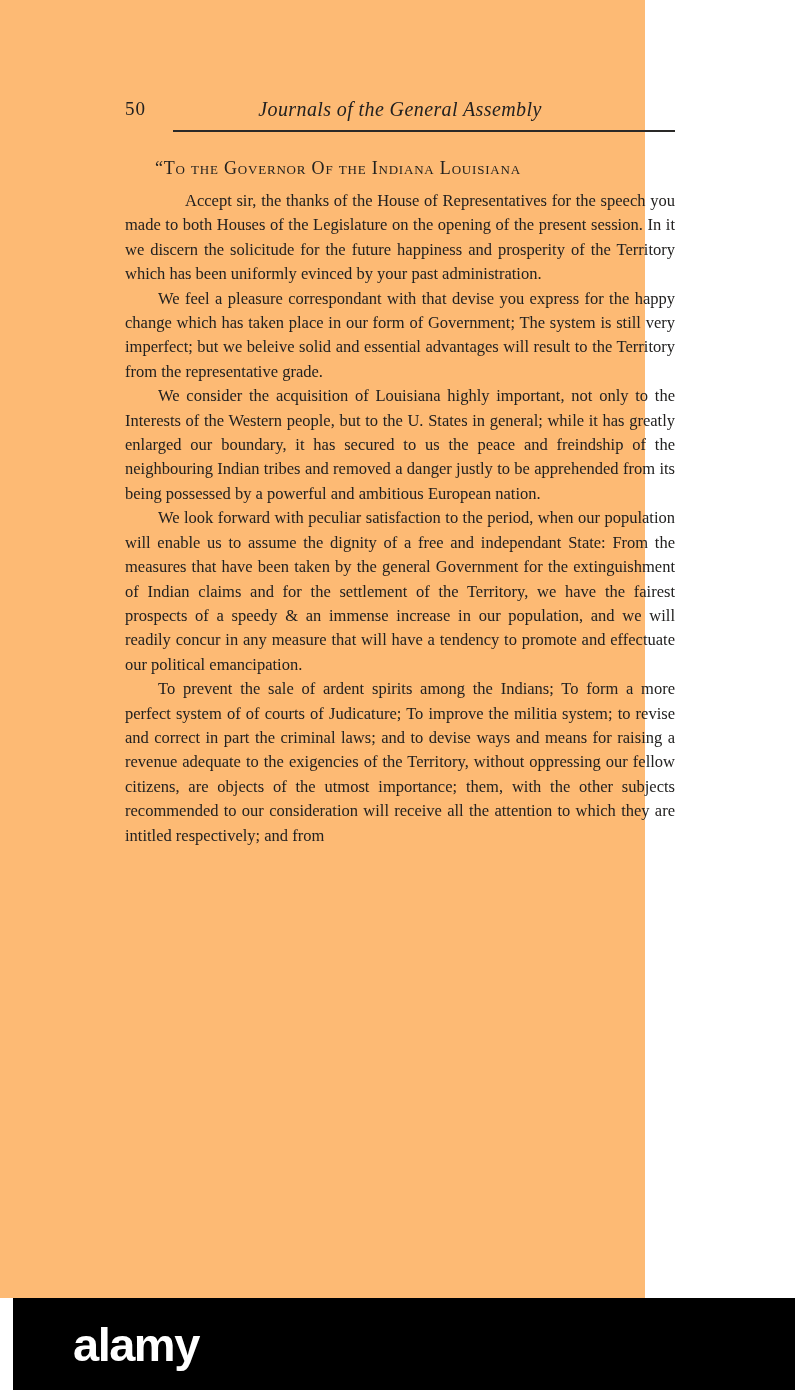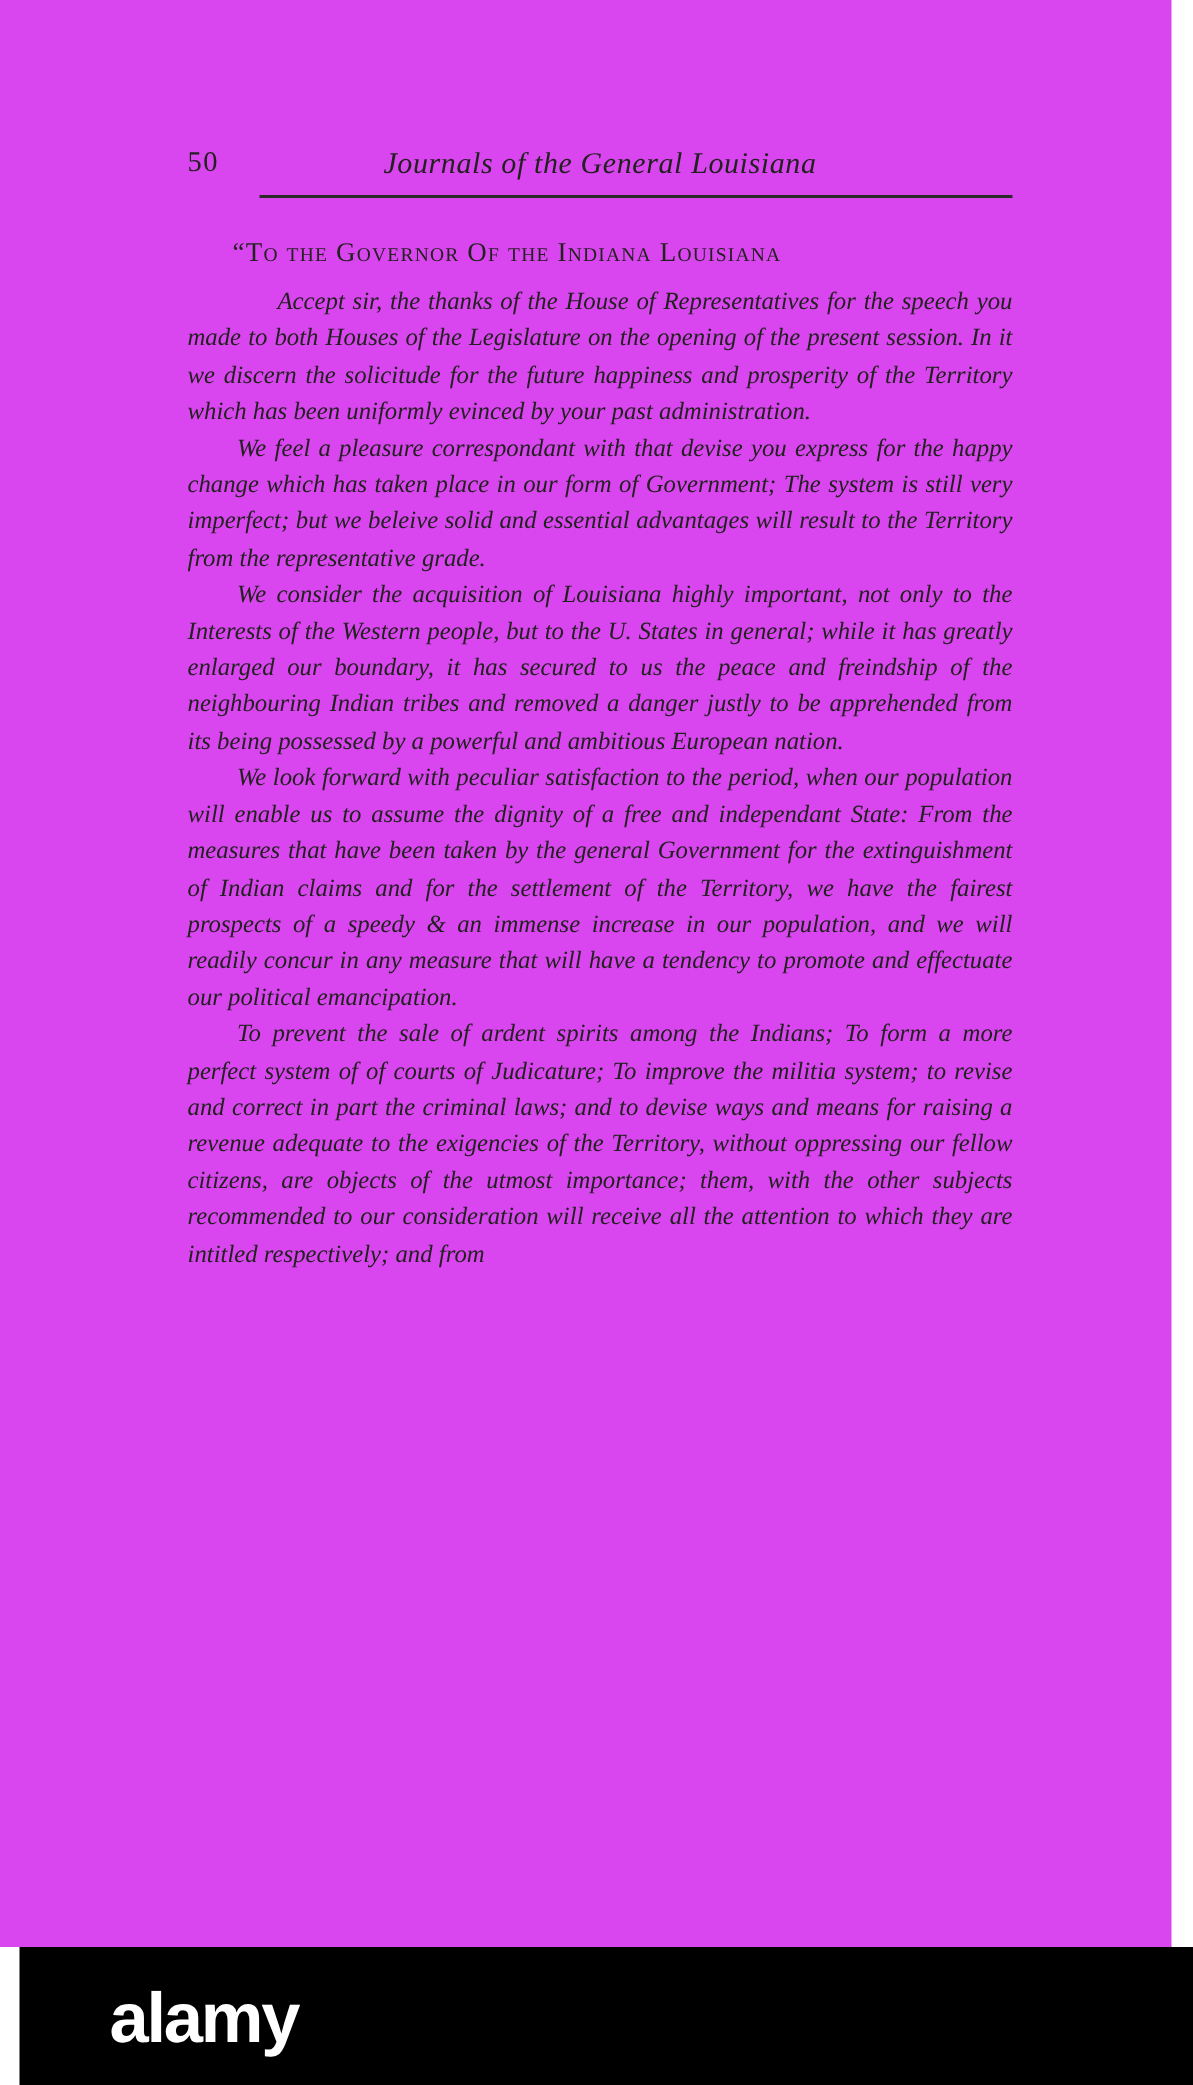--- a/index.html
+++ b/index.html
@@ -6,23 +6,23 @@
     margin: 0;
     padding: 0;
     width: 795px;
     height: 1390px;
     background: #ffffff;
     overflow: hidden;
   }
   .scan {
     position: absolute;
     top: 0; left: 0;
-    width: 781px;
+    width: 645px;
     height: 1298px;
-    background: #d946ef;
+    background: #fdba74;
   }
   .content {
     position: absolute;
     left: 125px;
     top: 98px;
     width: 550px;
     color: #222120;
     font-family: "Liberation Serif", "DejaVu Serif", serif;
   }
   .page-header {
@@ -55,21 +55,20 @@
     font-variant: small-caps;
     font-size: 18px;
     letter-spacing: 0.8px;
     color: #23221f;
   }
   .body-text {
     margin-top: 10px;
     font-size: 16.5px;
     line-height: 24.4px;
     text-align: justify;
-    font-style: italic;
   }
   .body-text p {
     margin: 0;
     text-indent: 33px;
   }
   .body-text p.first {
     text-indent: 60px;
   }
   .alamy-bar {
     position: absolute;
@@ -108,21 +107,21 @@
   }
 </style>
 </head>
 <body>
 
 <div class="scan">
   <div class="content">
 
     <div class="page-header">
       <span class="page-number">50</span>
-      <span class="running-title">Journals of the General Louisiana</span>
+      <span class="running-title">Journals of the General Assembly</span>
     </div>
 
     <div class="header-rule"></div>
 
     <div class="doc-heading">“To the Governor Of the Indiana Louisiana</div>
 
     <div class="body-text" id="body-text">
         <p class="first">Accept sir, the thanks of the House of Representatives for the speech you made to both Houses of the Legislature on the opening of the present session.  In it we discern the solicitude for the future happiness and prosperity of the Territory which has been uniformly evinced by your past administration.</p>
         <p>We feel a pleasure correspondant with that devise you express for the happy change which has taken place in our form of Government; The system is still very imperfect; but we beleive solid and essential advantages will result to the Territory from the representative grade.</p>
         <p>We consider the acquisition of Louisiana highly important, not only to the Interests of the Western people, but to the U. States in general; while it has greatly enlarged our boundary, it has secured to us the peace and freindship of the neighbouring Indian tribes and removed a danger justly to be apprehended from its being possessed by a powerful and ambitious European nation.</p>

